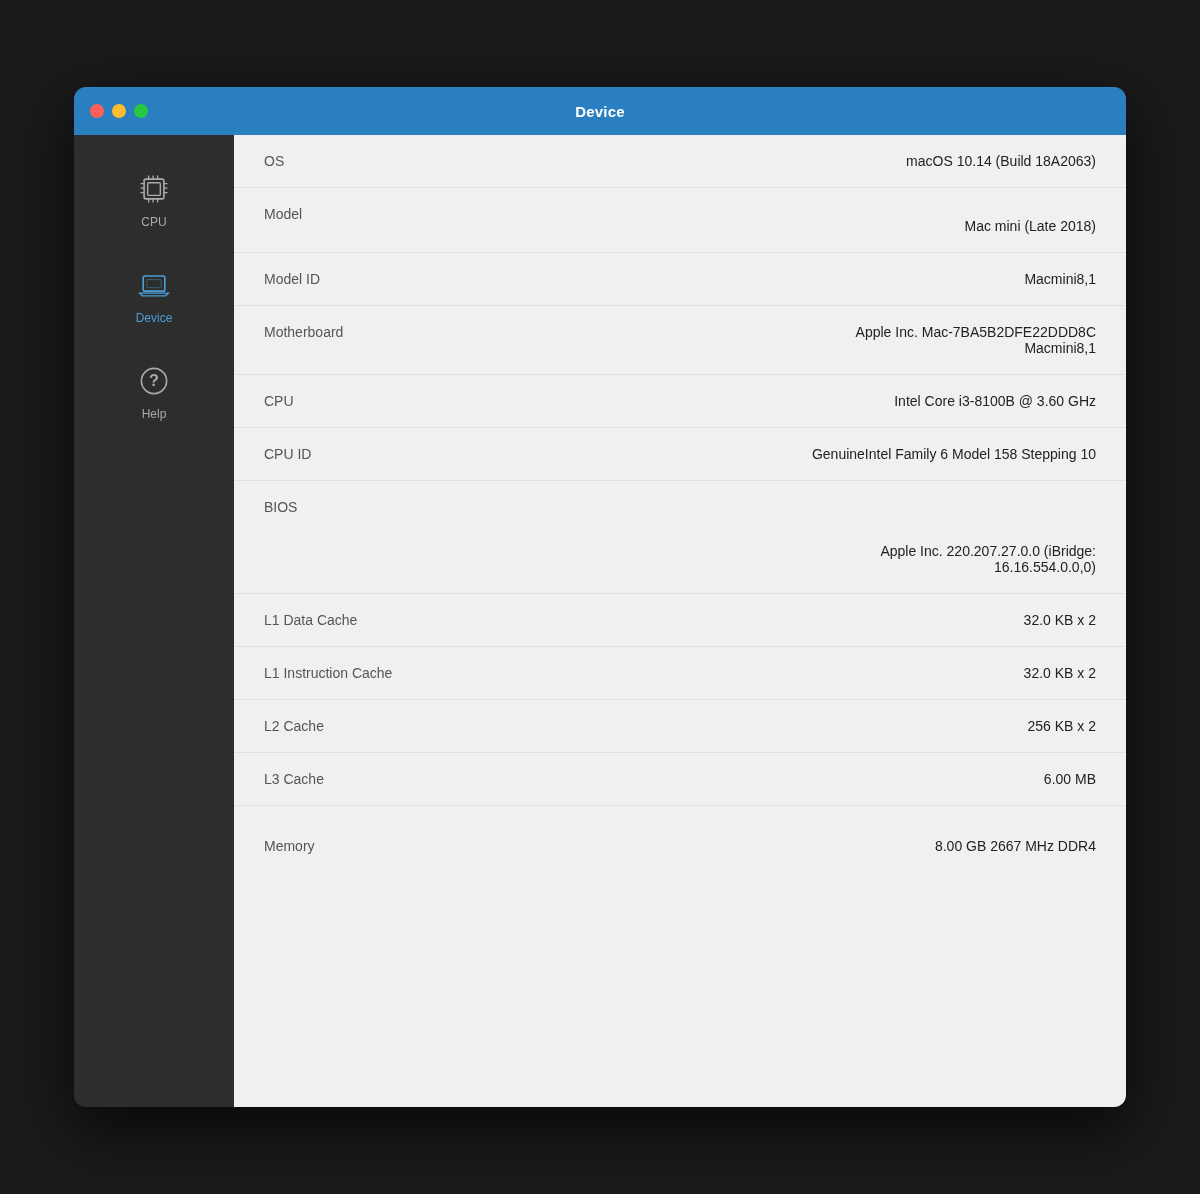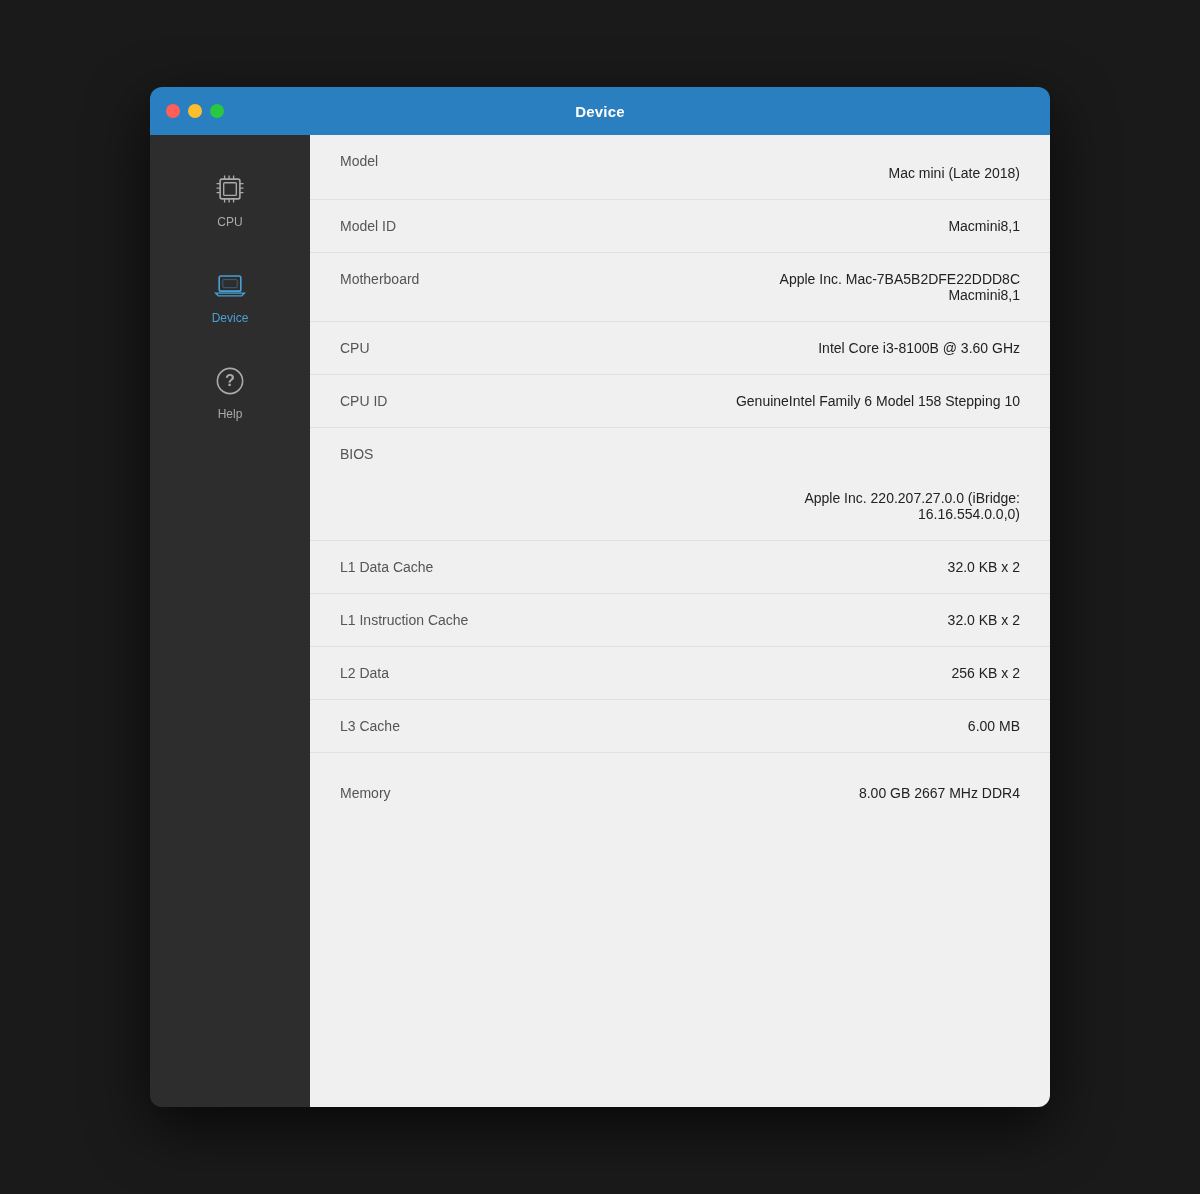--- a/index.html
+++ b/index.html
@@ -8,21 +8,21 @@
       background: #1a1a1a;
       display: flex;
       align-items: center;
       justify-content: center;
       min-height: 1194px;
       width: 1200px;
       font-family: -apple-system, BlinkMacSystemFont, "Helvetica Neue", Arial, sans-serif;
     }
 
     .window {
-      width: 900px;
+      width: 1052px;
       height: 1020px;
       border-radius: 12px;
       overflow: hidden;
       display: flex;
       flex-direction: column;
       box-shadow: 0 20px 60px rgba(0,0,0,0.7);
     }
 
     
     .titlebar {
@@ -219,20 +219,24 @@
           </svg>
         </div>
         <span class="sidebar-item-label">Help</span>
       </div>
 
     </div>
 
     <div class="content">
       <div id="info-rows">
 
+      <div class="info-row">
+            <span class="info-label">OS</span>
+            <span class="info-value" style="white-space: pre-line;">macOS 10.14 (Build 18A2063)</span>
+          </div>
           <div class="info-row">
             <span class="info-label">Model</span>
             <span class="info-value" style="white-space: pre-line; margin-top: 12px;">Mac mini (Late 2018)</span>
           </div>
           <div class="info-row">
             <span class="info-label">Model ID</span>
             <span class="info-value" style="white-space: pre-line;">Macmini8,1</span>
           </div>
           <div class="info-row">
             <span class="info-label">Motherboard</span>
@@ -254,21 +258,21 @@
           </div>
           <div class="info-row">
             <span class="info-label">L1 Data Cache</span>
             <span class="info-value" style="white-space: pre-line;">32.0 KB x 2</span>
           </div>
           <div class="info-row">
             <span class="info-label">L1 Instruction Cache</span>
             <span class="info-value" style="white-space: pre-line;">32.0 KB x 2</span>
           </div>
           <div class="info-row">
-            <span class="info-label">L2 Data</span>
+            <span class="info-label">L2 Cache</span>
             <span class="info-value" style="white-space: pre-line;">256 KB x 2</span>
           </div>
           <div class="info-row">
             <span class="info-label">L3 Cache</span>
             <span class="info-value" style="white-space: pre-line;">6.00 MB</span>
           </div>
           <div class="info-row">
             <span class="info-label">Memory</span>
             <span class="info-value" style="white-space: pre-line; margin-top: 14px;">8.00 GB 2667 MHz DDR4</span>
           </div>

